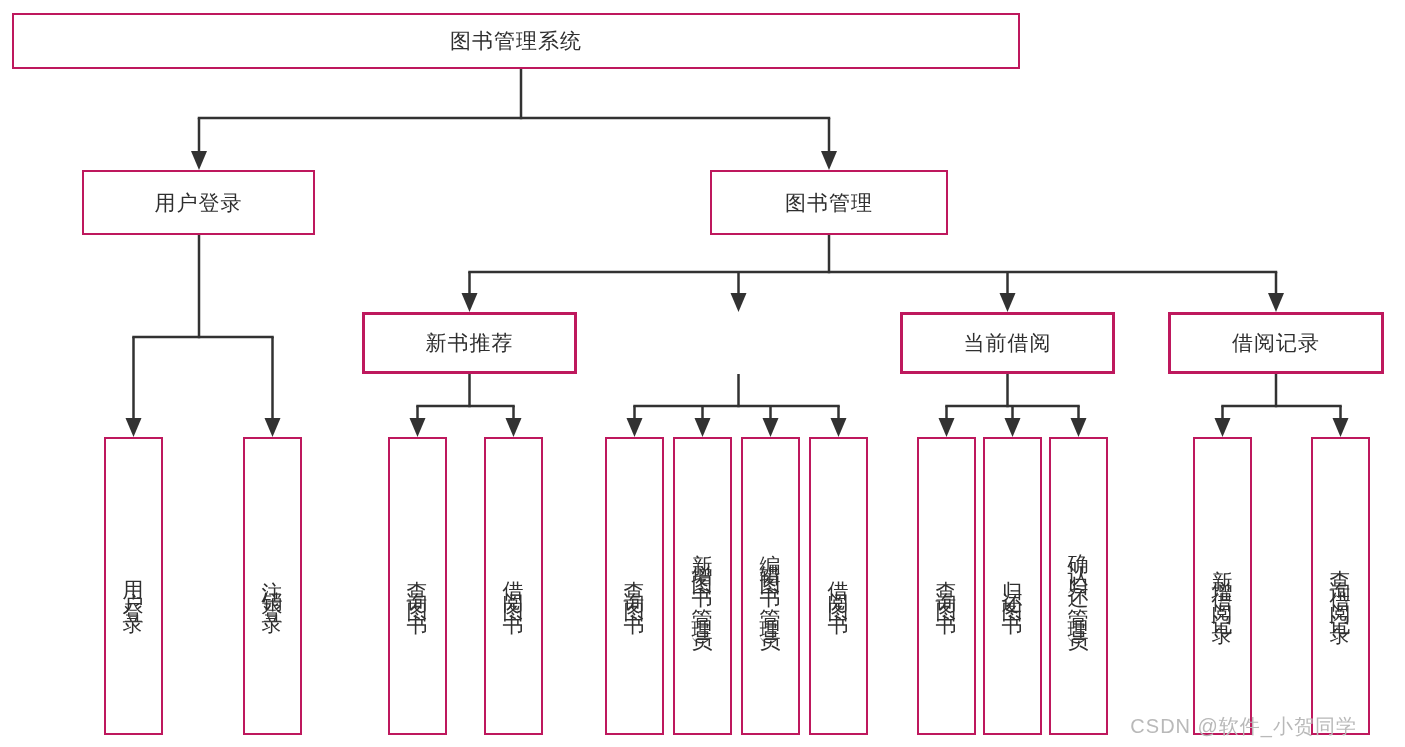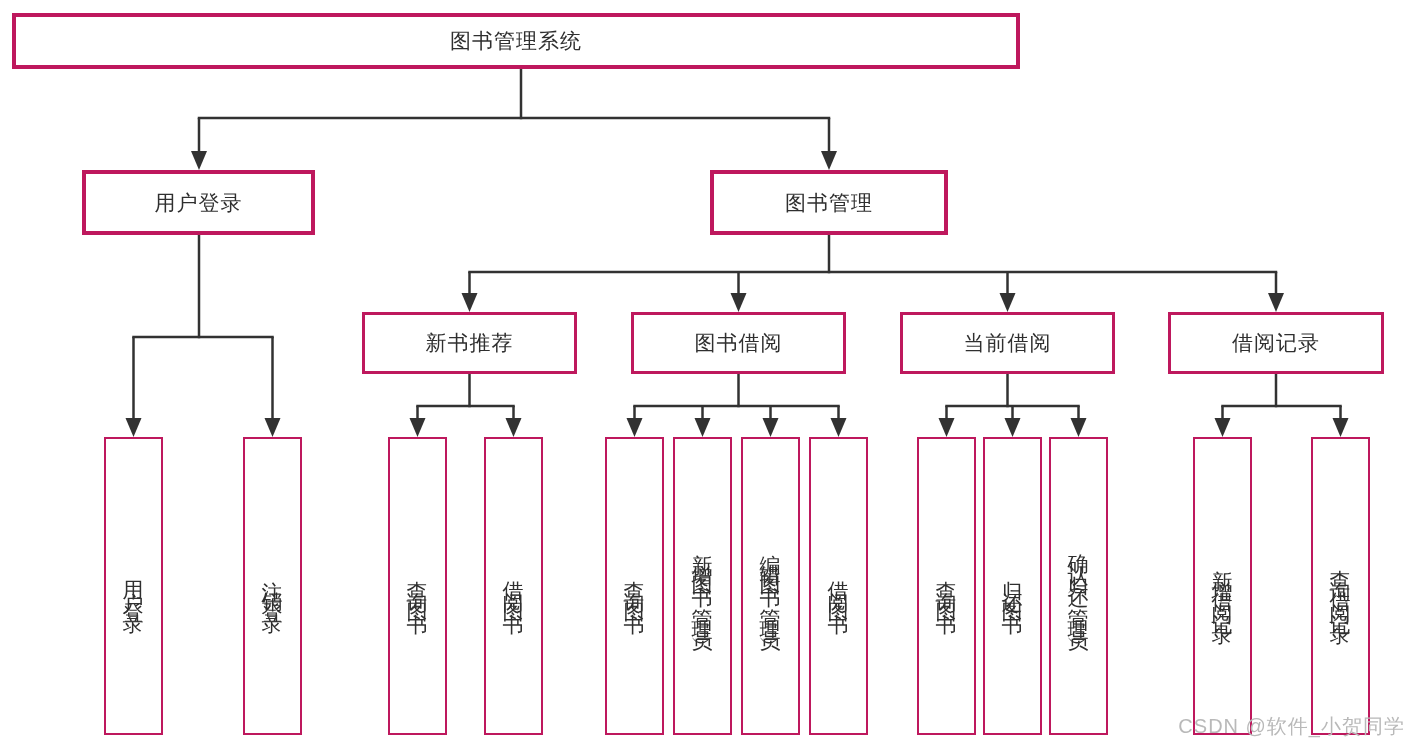--- a/index.html
+++ b/index.html
@@ -7,40 +7,40 @@
     position:relative;
     width:1405px; height:747px;
     background:#ffffff;
     font-family:"Liberation Sans","DejaVu Sans",sans-serif;
     overflow:hidden;
   }
   .wires { position:absolute; left:0; top:0; }
   .node {
     position:absolute;
     background:#ffffff;
-    border:4px solid #be185d;
+    border:2px solid #be185d;
     box-sizing:border-box;
     display:flex; align-items:center; justify-content:center;
     color:#2f2f2f;
   }
   .h  { font-size:21px; letter-spacing:1px; }
   .t2 { border-width:3px;font-family:Liberation Mono, monospace; }
   .v  { top:437px; height:298px; width:59px; border-width:2.5px; }
   .vtext {
     writing-mode:vertical-rl;
     text-orientation:mixed;
     font-size:21px;
     line-height:1;
     letter-spacing:11px;
     white-space:nowrap;
     color:#2f2f2f;
   }
   .watermark {
     position:absolute;
-    left:1158px; top:713px; width:247px;
+    left:1110px; top:713px; width:247px;
     text-align:right;
     font-size:20px;
     color:#b9b9b9;
     letter-spacing:1px;
     background:transparent;
   }
 </style>
 </head>
 <body>
 
@@ -114,23 +114,20 @@
   <div class="node h" style="left:82px;top:170px;width:233px;height:65px">
     <span>用户登录</span>
   </div>
   <div class="node h" style="left:710px;top:170px;width:238px;height:65px">
     <span>图书管理</span>
   </div>
 
   <div class="node h t2" style="left:362px;top:312px;width:215px;height:62px">
     <span>新书推荐</span>
   </div>
-  <div class="node h t2" style="left:631px;top:312px;width:215px;height:62px">
-    <span>图书借阅</span>
-  </div>
   <div class="node h t2" style="left:1168px;top:312px;width:216px;height:62px">
     <span>借阅记录</span>
   </div>
   <div class="node h t2" style="left:900px;top:312px;width:215px;height:62px">
     <span>当前借阅</span>
   </div>
 
   <div class="node v" style="left:104px">
     <span class="vtext">用户登录</span>
   </div>

